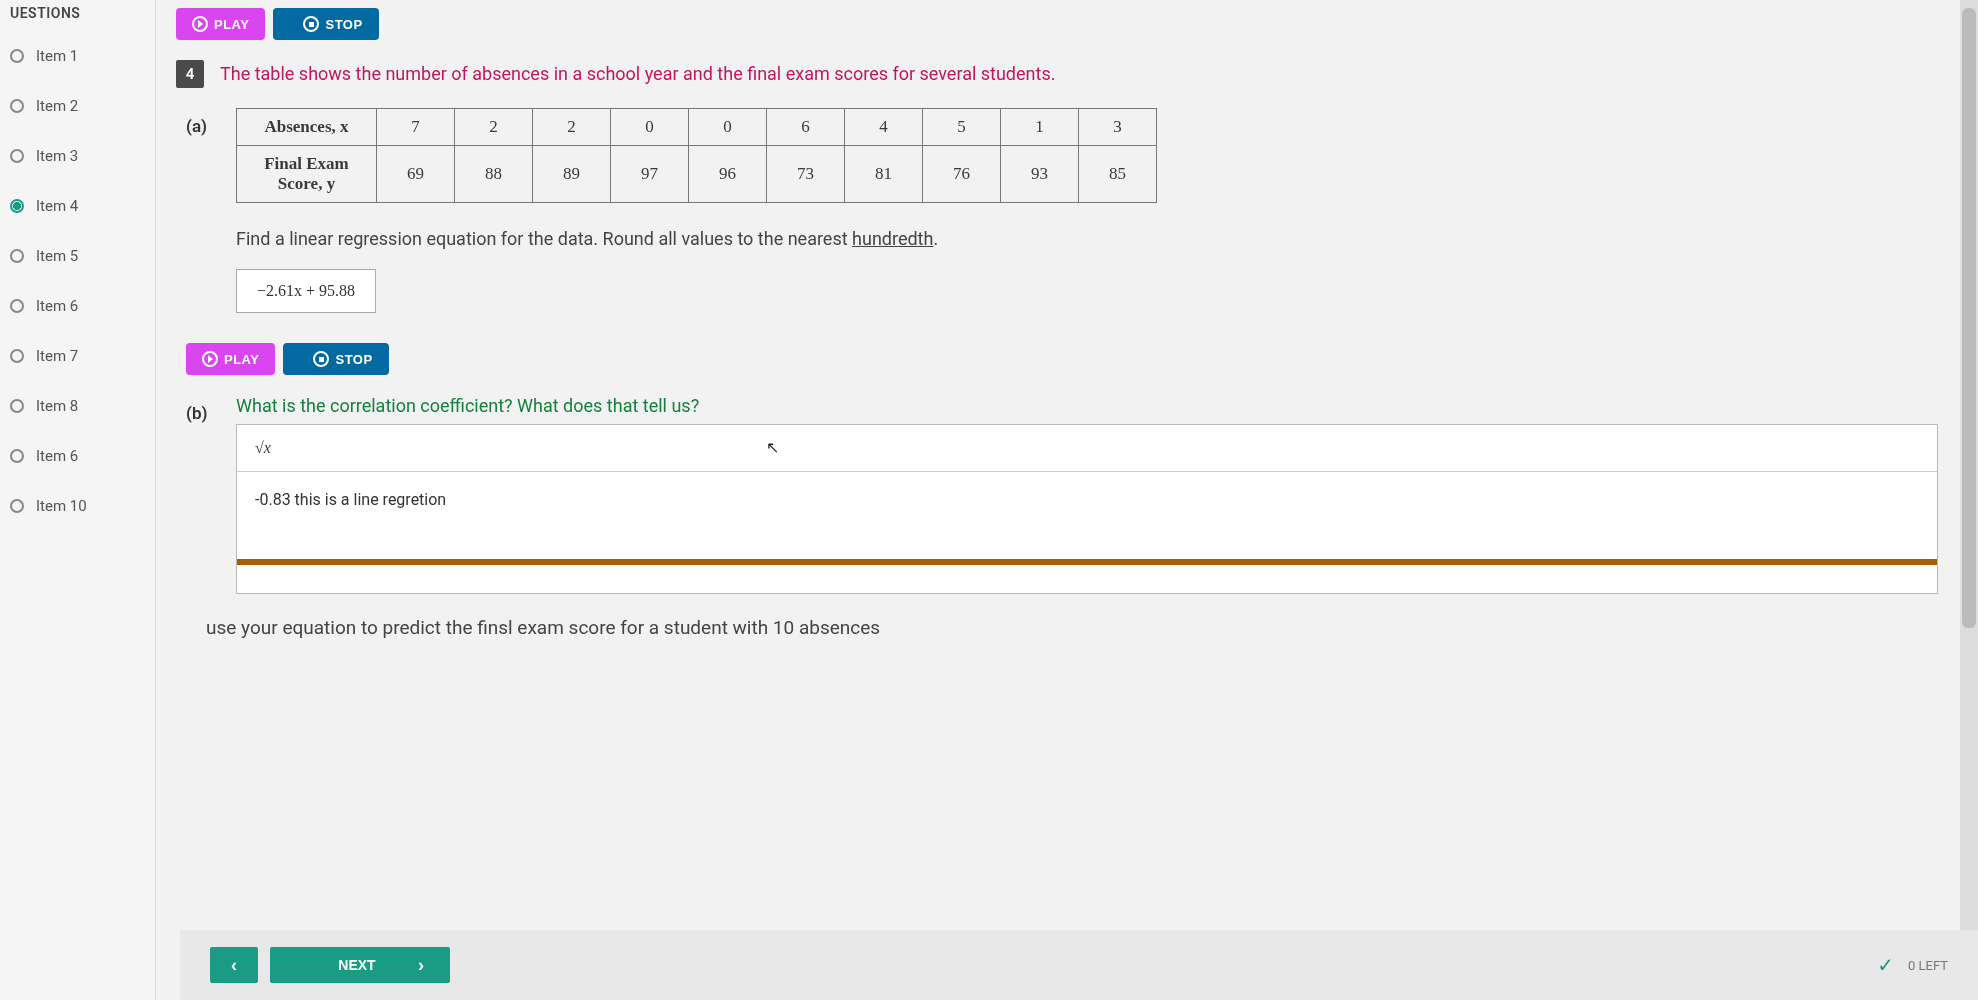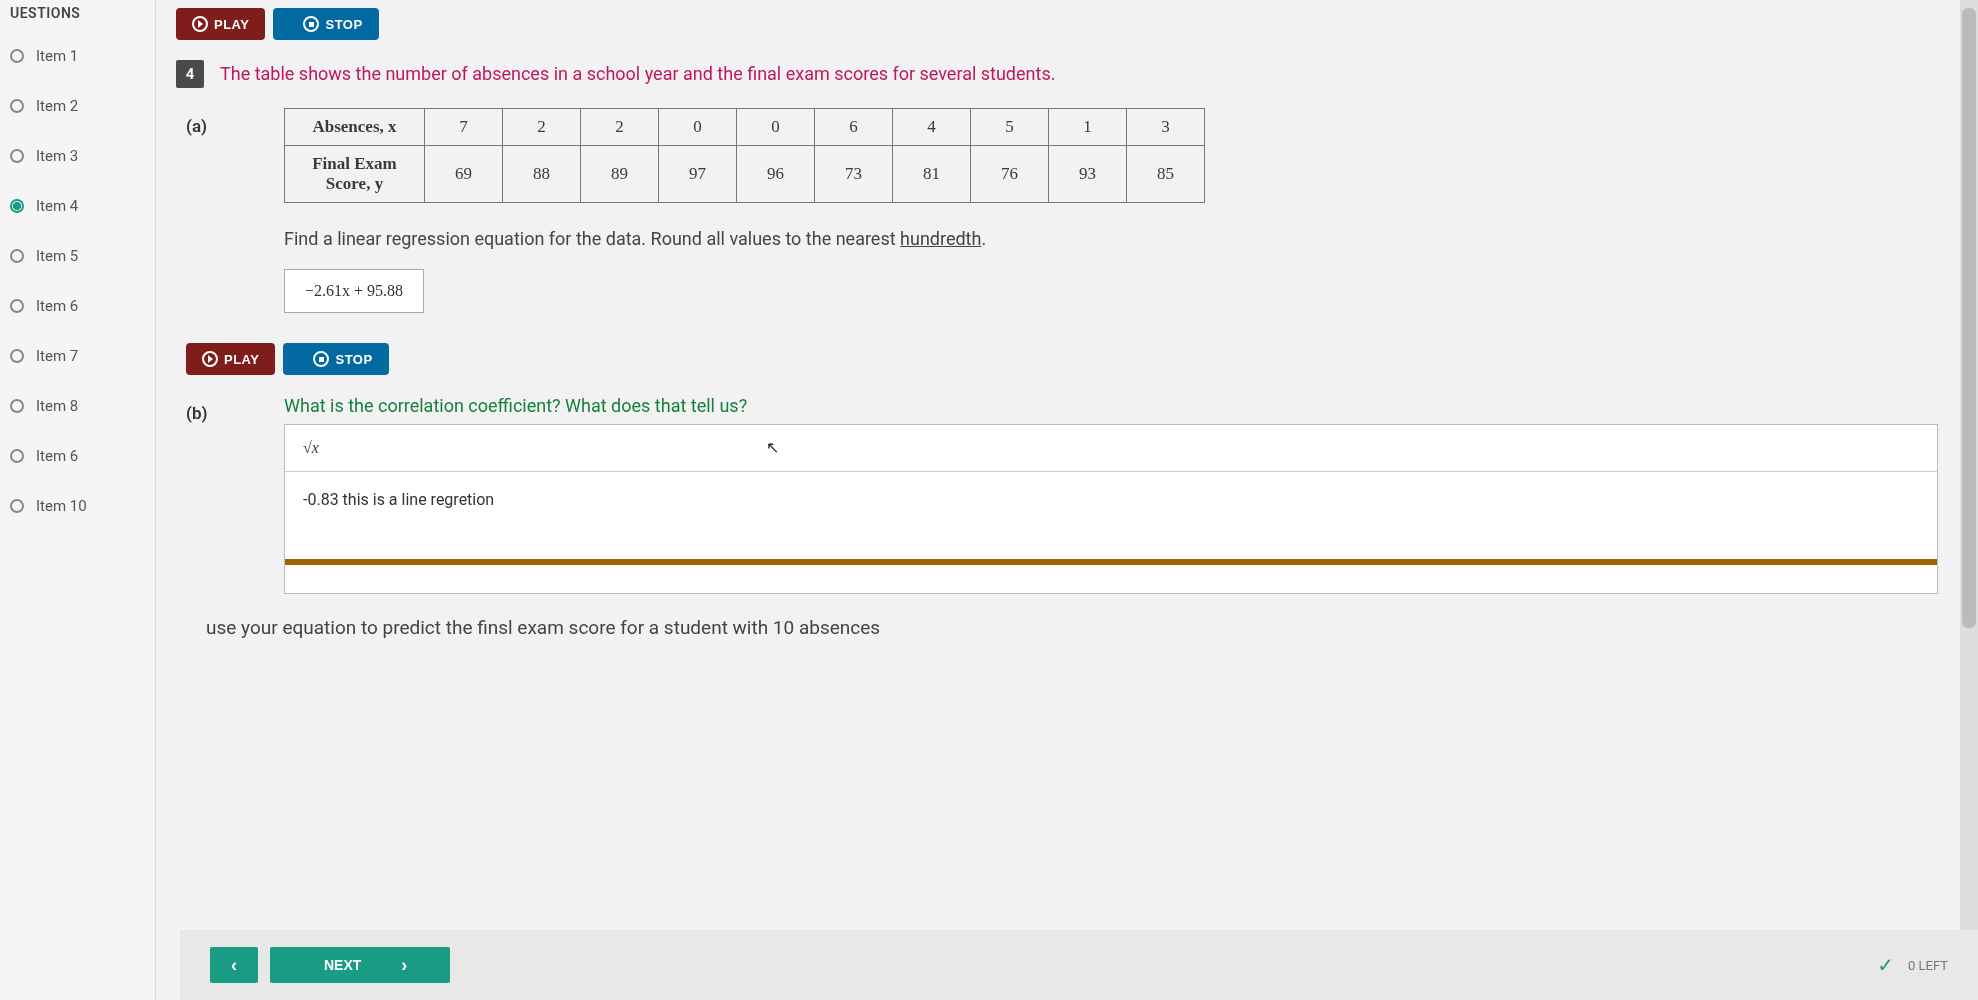--- a/index.html
+++ b/index.html
@@ -60,21 +60,21 @@
       gap: 6px;
       padding: 8px 16px;
       border-radius: 4px;
       font-size: 13px;
       font-weight: 600;
       letter-spacing: 0.5px;
       cursor: pointer;
       border: none;
       color: #fff;
     }
-    .btn-play { background: #7f1d1d; }
+    .btn-play { background: #d946ef; }
     .btn-stop { background: #0369a1; padding-left: 30px; }
     .icon-circle {
       width: 16px;
       height: 16px;
       border: 2px solid #fff;
       border-radius: 50%;
       display: inline-flex;
       align-items: center;
       justify-content: center;
     }
@@ -95,21 +95,21 @@
       display: flex;
       align-items: center;
       justify-content: center;
       font-weight: 600;
       font-size: 15px;
       border-radius: 2px;
     }
     .q-text { font-size: 18px; color: #be185d; padding-top: 3px; }
     .part { display: flex; align-items: flex-start; gap: 20px; margin-left: 10px; margin-bottom: 20px; }
     .part-label { font-weight: 600; font-size: 17px; color: #333; min-width: 30px; padding-top: 8px; }
-    .part-body { flex: 1; margin-left: 48px; }
+    .part-body { flex: 1; }
     table.data {
       border-collapse: collapse;
       font-family: "Times New Roman", serif;
     }
     table.data td, table.data th {
       border: 1px solid #777;
       padding: 8px 0;
       text-align: center;
       font-size: 17px;
       width: 78px;
@@ -172,21 +172,21 @@
       height: 36px;
       display: inline-flex;
       align-items: center;
       justify-content: center;
       font-weight: 600;
       font-size: 14px;
       cursor: pointer;
       border-radius: 2px;
     }
     .nav-prev { width: 48px; font-size: 18px; margin-right: 12px; }
-    .nav-next { width: 180px; gap: 40px; padding: 0 14px; justify-content: flex-start; }
+    .nav-next { width: 180px; gap: 40px; padding: 0 26px; justify-content: space-between; }
     .status-right {
       margin-left: auto;
       display: flex;
       align-items: center;
       gap: 14px;
       color: #777;
       font-size: 13px;
     }
     .check { color: #1a9b84; font-size: 20px; }
     .scrollbar {

